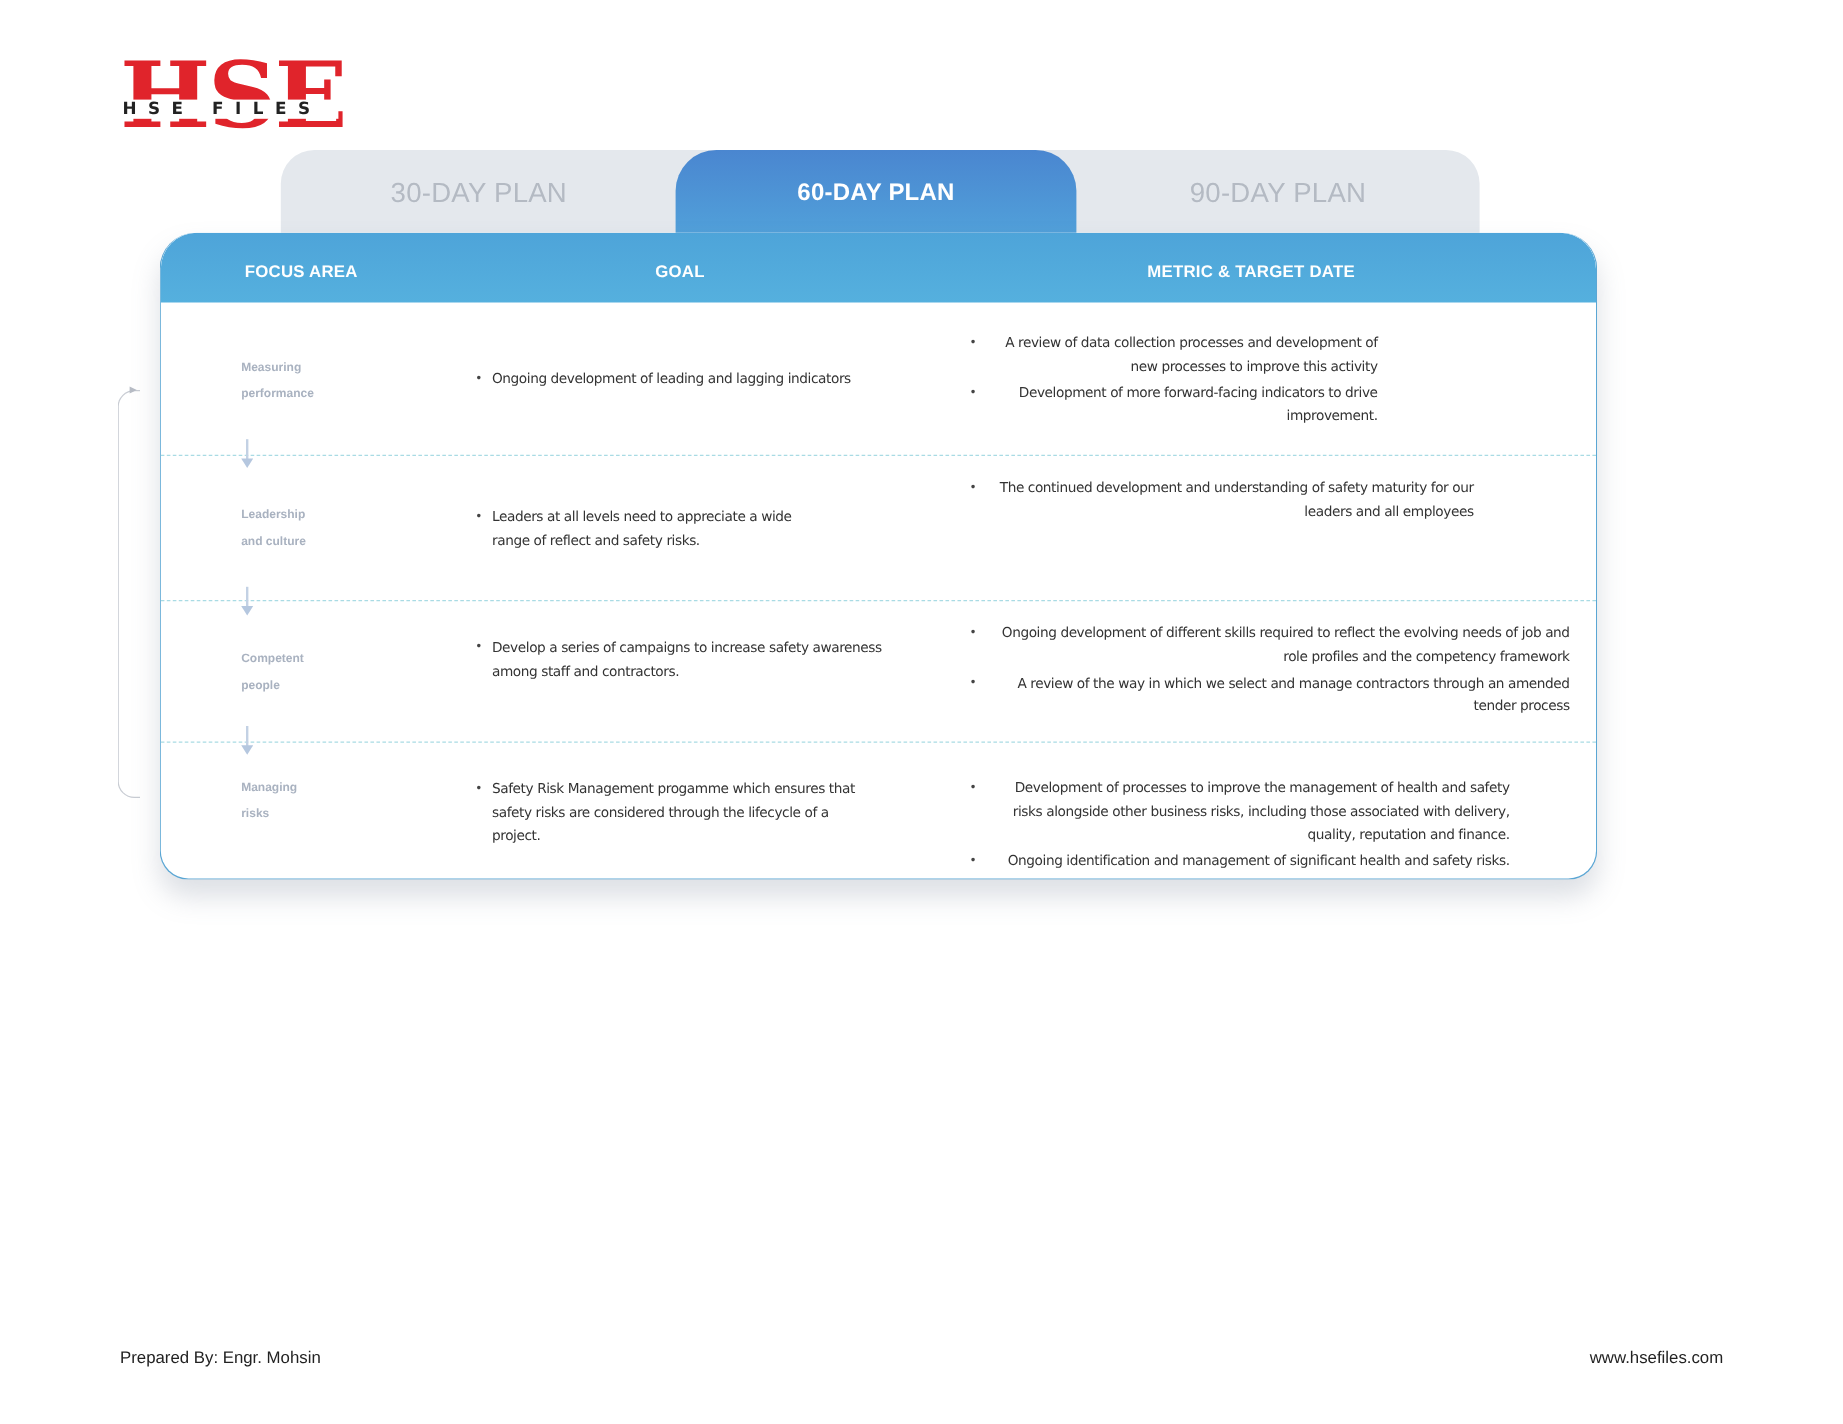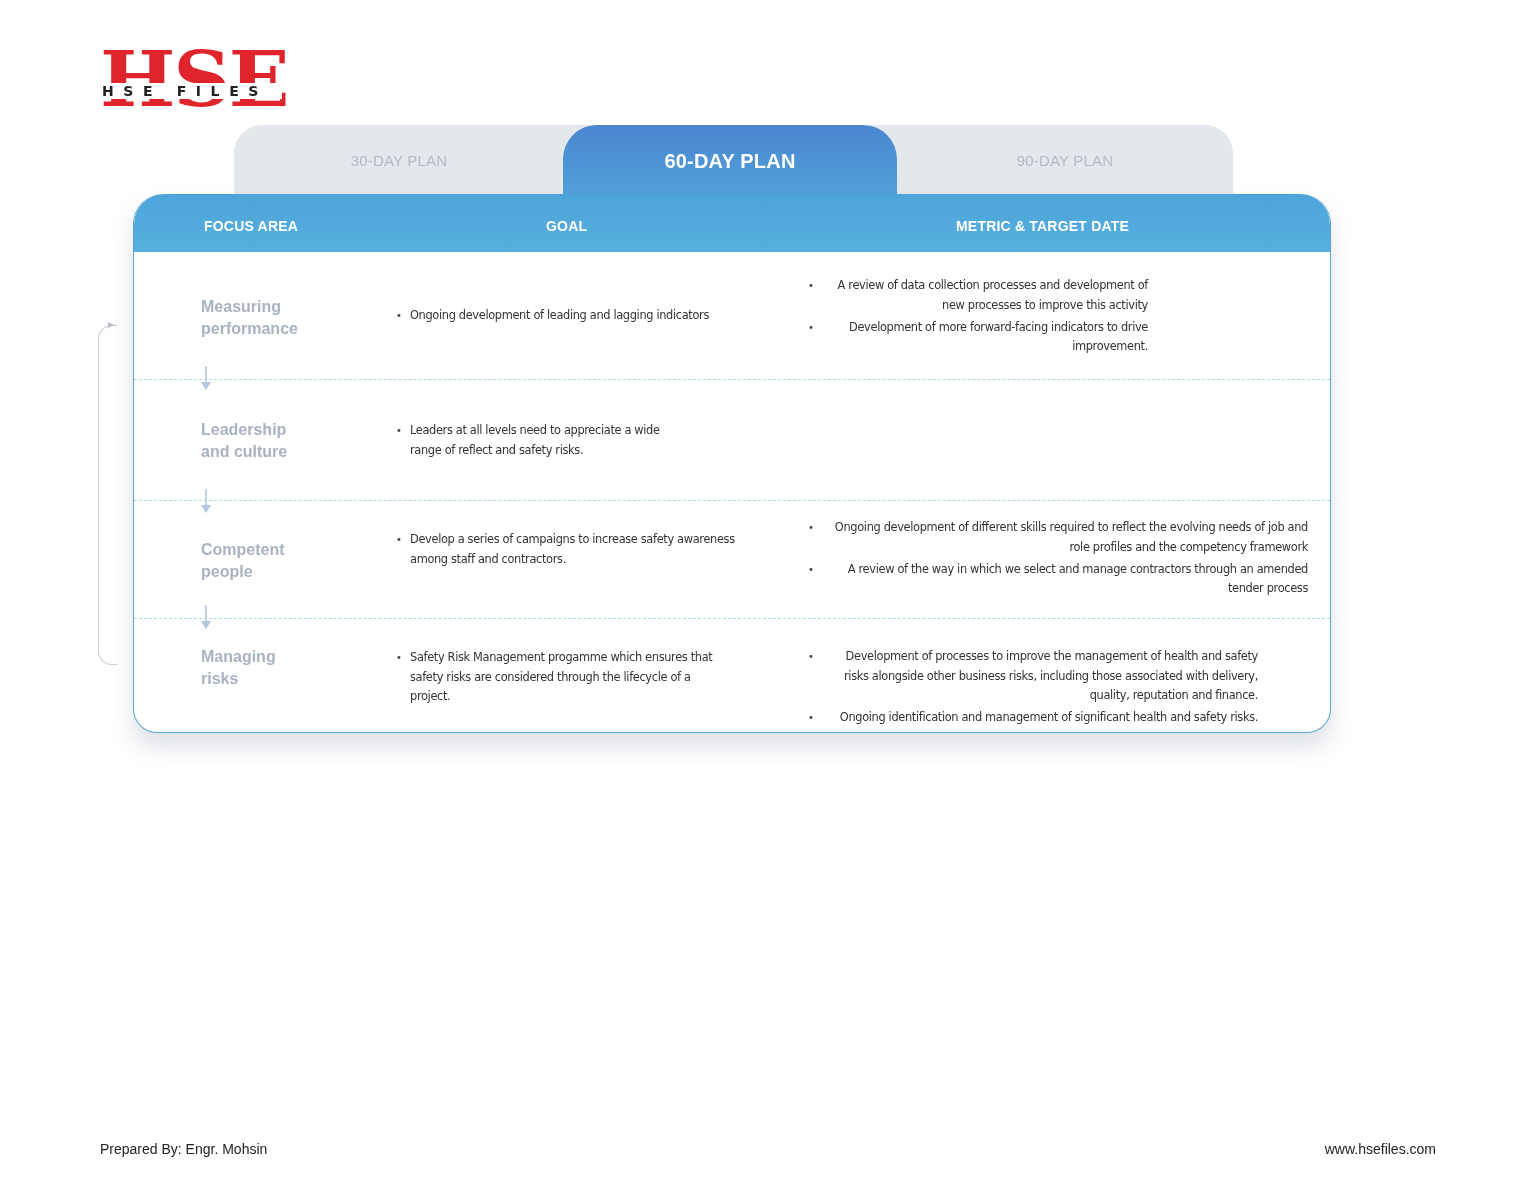--- a/index.html
+++ b/index.html
@@ -12,21 +12,21 @@
                 font-size: 76px; font-weight: bold; color: #e0242b; letter-spacing: -2px; line-height: 80px;
                 transform: scaleX(1.05); transform-origin: left; }
     .logo-band { position: absolute; left: 0; top: 37px; width: 182px; height: 16px; background: #fff; }
     .logo-small { position: absolute; left: 2px; top: 37px; font-family: "DejaVu Sans", sans-serif;
                   font-size: 14px; font-weight: bold; color: #222; letter-spacing: 9.6px; line-height: 16px; white-space: nowrap; }
 
     
     .tabs-bg { position: absolute; left: 234px; top: 125px; width: 999px; height: 80px;
                background: #e4e8ed; border-radius: 28px 28px 0 0; }
     .tab { position: absolute; top: 125px; height: 70px; display: flex; align-items: center; justify-content: center;
-           font-family: "Liberation Sans", sans-serif; font-size: 15px; color: #b4bac3; letter-spacing: 0.2px; }
+           font-family: "Liberation Sans", sans-serif; font-size: 23px; color: #b4bac3; letter-spacing: 0.2px; }
     .tab-30 { left: 234px; width: 330px; }
     .tab-90 { left: 897px; width: 336px; }
     .tab-60 { left: 563px; width: 334px; height: 80px; top: 125px; color: #fff; font-weight: bold; font-size: 20px;
               background: linear-gradient(180deg, #4a86d0 0%, #52a4db 100%);
               border-radius: 34px 34px 0 0; }
     .tab-60 span { margin-top: -8px; }
 
     
     .card { position: absolute; left: 133px; top: 194px; width: 1196px; height: 538px;
             border: 1.5px solid #5aa6d4; border-top: none; border-radius: 30px 30px 24px 24px;
@@ -36,42 +36,42 @@
                    border-radius: 30px 30px 0 0; }
     .hcol { position: absolute; top: 0; height: 58px; line-height: 64px; color: #fff; font-weight: bold;
             font-family: "Liberation Sans", sans-serif; font-size: 14px; letter-spacing: 0.2px; }
     .hcol-focus { left: 70px; }
     .hcol-goal { left: 412px; }
     .hcol-metric { left: 822px; }
 
     .row { position: absolute; left: 0; width: 100%; }
     .row-sep { position: absolute; left: 0; width: 100%; height: 0; border-top: 1.5px dashed #a9dbe4; }
     .focus { position: absolute; left: 67px; font-family: "Liberation Sans", sans-serif; font-weight: bold;
-             font-size: 16px; line-height: 22px; color: #a9b2c0; width: 120px; }
+             font-size: 10px; line-height: 22px; color: #a9b2c0; width: 120px; }
     .goal, .metric { position: absolute; font-size: 11.4px; line-height: 19.5px; color: #333;
                      font-family: "DejaVu Sans", sans-serif; letter-spacing: -0.35px; }
     .goal { left: 262px; width: 350px; }
     .metric { left: 674px; width: 500px; text-align: right; }
     ul { margin: 0; padding: 0; list-style: none; }
     li { position: relative; padding-left: 14px; margin-bottom: 2.5px; }
     li::before { content: "•"; position: absolute; left: 0; top: 0; font-size: 10px; color: #444; }
 
     .down-arrow { position: absolute; left: 69px; width: 6px; height: 26px; }
     .down-arrow .shaft { position: absolute; left: 2px; top: 0; width: 2px; height: 18px; background: #c3d1e4; }
     .down-arrow .head { position: absolute; left: -2px; top: 16px; width: 0; height: 0;
                         border-left: 5px solid transparent; border-right: 5px solid transparent; border-top: 8px solid #b5c7df; }
 
     
     .bracket { position: absolute; left: 98px; top: 325px; width: 18px; height: 338px;
                border: 1.2px solid #c8ccd3; border-right: none; border-radius: 14px 0 0 14px; }
     .bracket-arrow { position: absolute; left: 108px; top: 322px; width: 0; height: 0;
                      border-top: 3px solid transparent; border-bottom: 3px solid transparent; border-left: 6px solid #b7bcc5; }
 
     
-    .footer { position: absolute; top: 1123px; font-family: "Liberation Sans", sans-serif; font-size: 14px; color: #222; margin-top: 18px; }
+    .footer { position: absolute; top: 1123px; font-family: "Liberation Sans", sans-serif; font-size: 14px; color: #222; }
     .footer-left { left: 100px; }
     .footer-right { right: 100px; }
   </style>
 </head>
 <body>
 
 <div class="logo">
   <div class="logo-big">HSE</div>
   <div class="logo-band"></div>
   <div class="logo-small">HSE FILES</div>
@@ -126,20 +126,21 @@
       <div>Leadership</div>
       <div>and culture</div>
     </div>
     <div class="goal" style="top:41px;width:290px;">
       <ul>
           <li>Leaders at all levels need to appreciate a wide range of reflect and safety risks.</li>
         </ul>
     </div>
     <div class="metric" style="top:17px;width:420px;">
       <ul>
+        <li>The continued development and understanding of safety maturity for our leaders and all employees</li>
       </ul>
     </div>
   </div>
   <div class="row-sep" style="top:306px;"></div>
   <div class="down-arrow" style="top:295px;">
       <div class="shaft"></div>
       <div class="head"></div>
     </div>
 
   <div class="row" style="top:307px;height:117px;">

